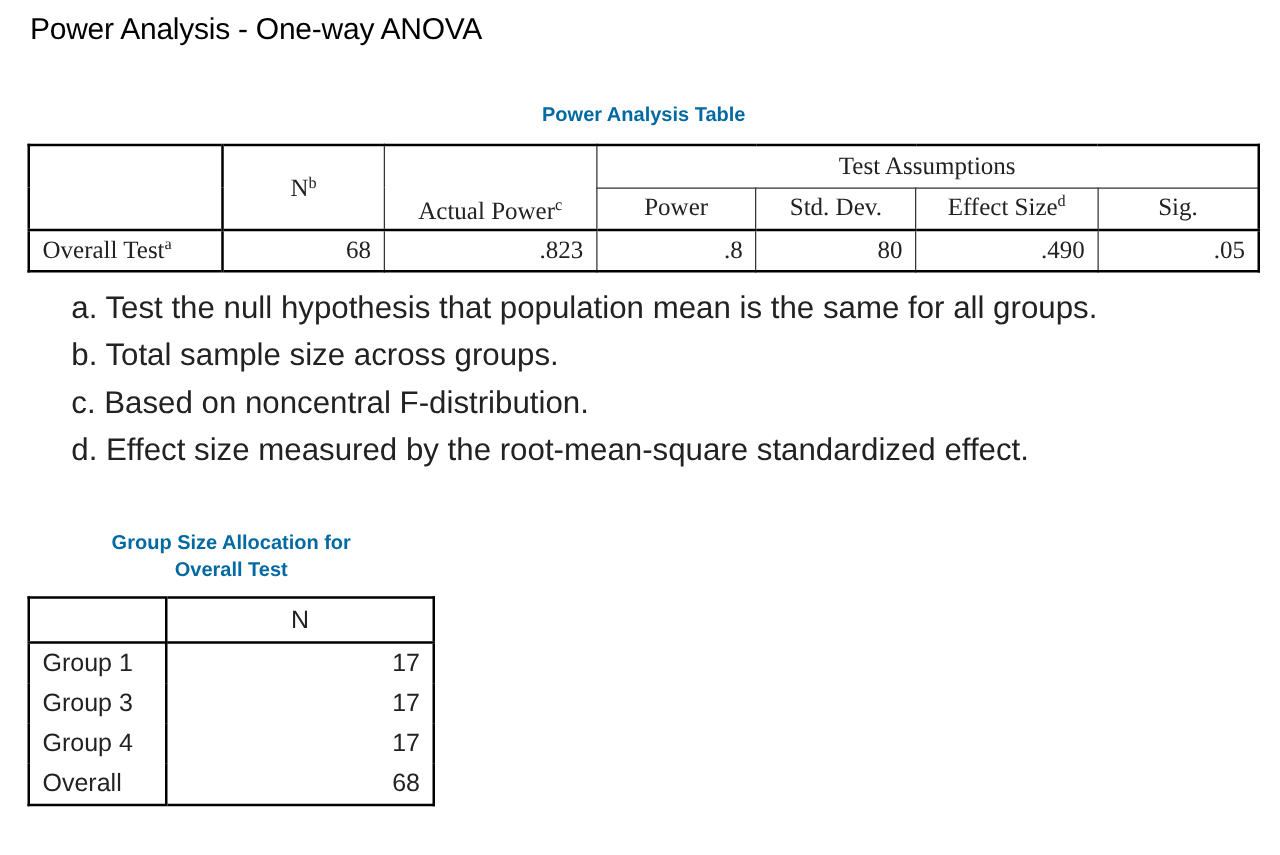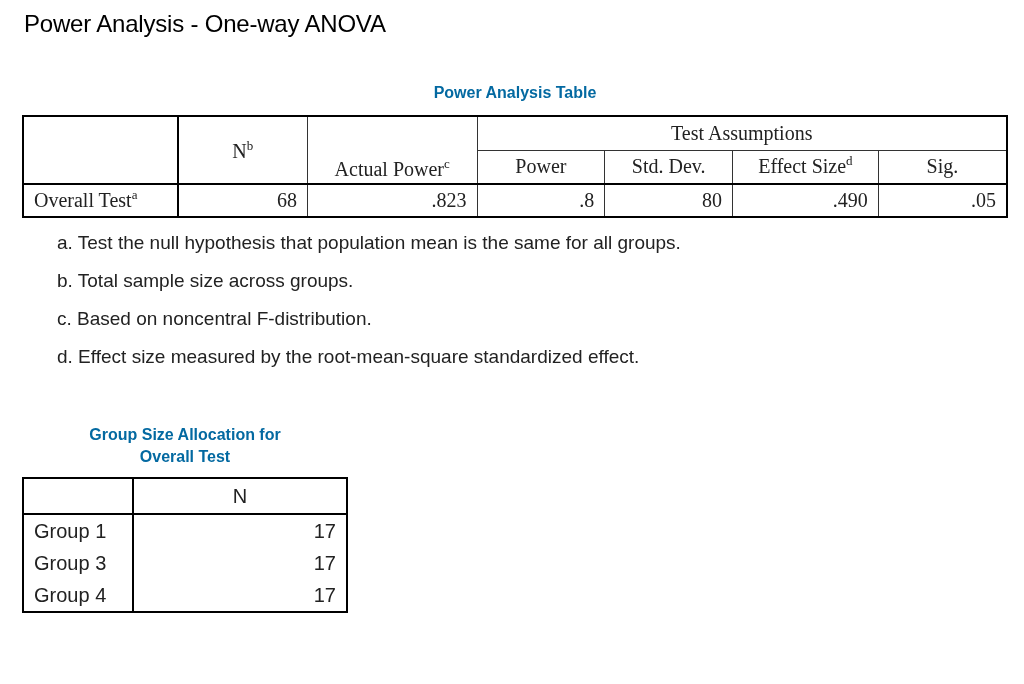--- a/index.html
+++ b/index.html
@@ -9,21 +9,21 @@
   table { border-collapse:collapse; position:absolute; font-size:20px; color:#222; }
   td, th { font-weight:normal; padding:0 10px; }
   sup { font-size:13px; vertical-align:top; position:relative; top:-2px; }
   
   #power-table { left:22px; top:115px; width:986px; border:2px solid #000; }
   #power-table td, #power-table th { border:1px solid #333;font-family:Liberation Serif, serif; }
   #power-table .thick-r { border-right:2px solid #000; }
   #power-table .thick-t td { border-top:2px solid #000; }
   .num { text-align:right; }
   .ctr { text-align:center; }
-  .foot { position:absolute; left:57px; font-size:19px; color:#222; }
+  .foot { position:absolute; left:57px; font-size:25px; color:#222; }
   
   #group-table { left:22px; top:477px; width:326px; border:2px solid #000; }
   #group-table .hdr td { border-bottom:2px solid #000; height:34px; }
   #group-table .lab { border-right:2px solid #000; width:88px; }
   #group-table .row td { height:32px;margin-top:44px; }
 </style>
 </head>
 <body>
 
 <div class="title">Power Analysis - One-way ANOVA</div>
@@ -86,14 +86,18 @@
     <td class="num">17</td>
   </tr>
   <tr class="row">
     <td class="lab">Group 3</td>
     <td class="num">17</td>
   </tr>
   <tr class="row">
     <td class="lab">Group 4</td>
     <td class="num">17</td>
   </tr>
+  <tr class="row">
+    <td class="lab">Overall</td>
+    <td class="num">68</td>
+  </tr>
 </tbody>
   </table>
 
 </body></html>

